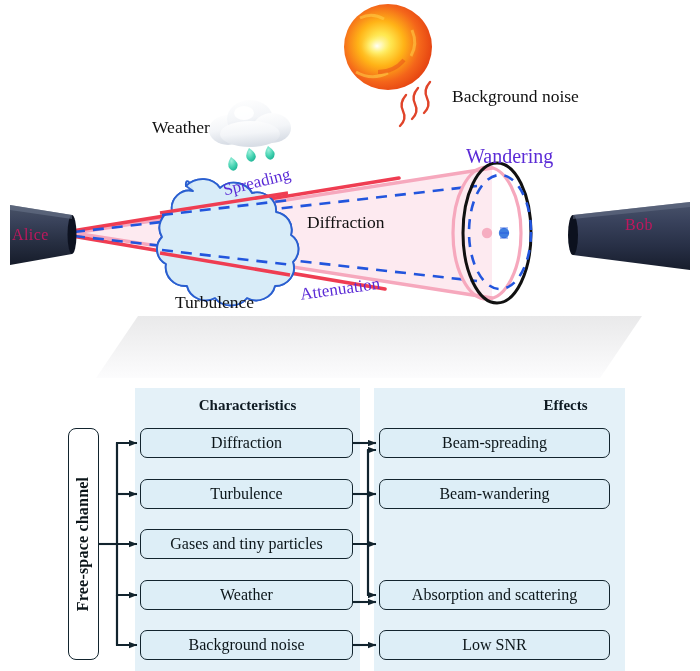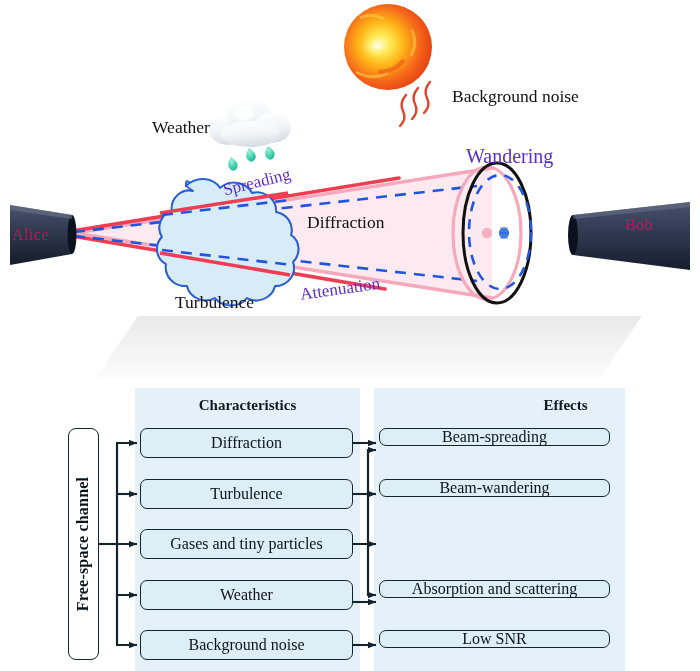--- a/index.html
+++ b/index.html
@@ -40,21 +40,21 @@
   #title-characteristics{left:135px;top:397px;width:225px;}
   #title-effects{left:374px;top:397px;width:303px;margin-left:40px;}
 
   .node{
     position:absolute;box-sizing:border-box;
     background:#ddeef7;border:1.8px solid #12242e;border-radius:7px;
     display:flex;align-items:center;justify-content:center;
     font-size:16px;color:#0b1519;white-space:nowrap;
   }
   .node.char{left:140px;width:213px;height:30px;}
-  .node.eff{left:379px;width:231px;height:18px;}
+  .node.eff{left:379px;width:231px;height:30px;}
 
   #node-char-0,#node-eff-0{top:428px;}
   #node-char-1,#node-eff-1{top:479px;}
   #node-char-2,#node-eff-2{top:529px;}
   #node-char-3,#node-eff-3{top:580px;}
   #node-char-4,#node-eff-4{top:630px;}
 
   #node-source{
     position:absolute;left:68px;top:428px;width:31px;height:232px;
     box-sizing:border-box;background:#ffffff;border:1.8px solid #12242e;border-radius:8px;

